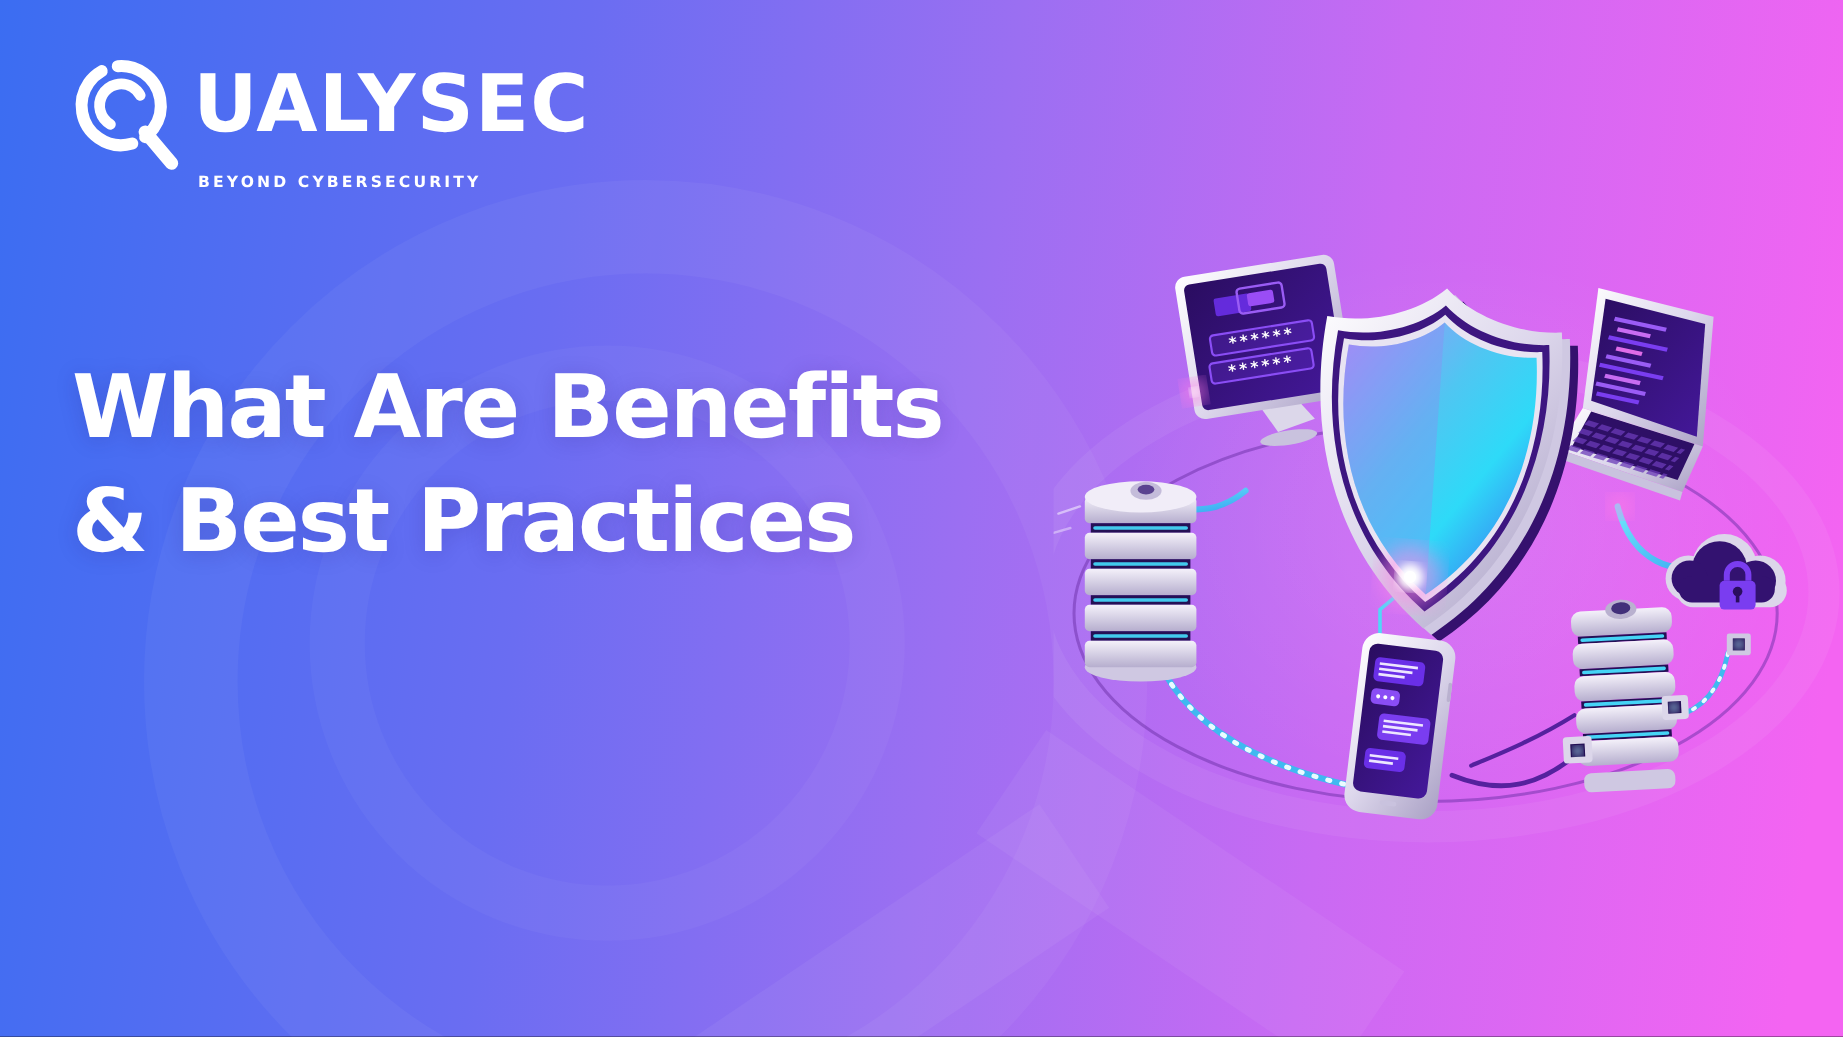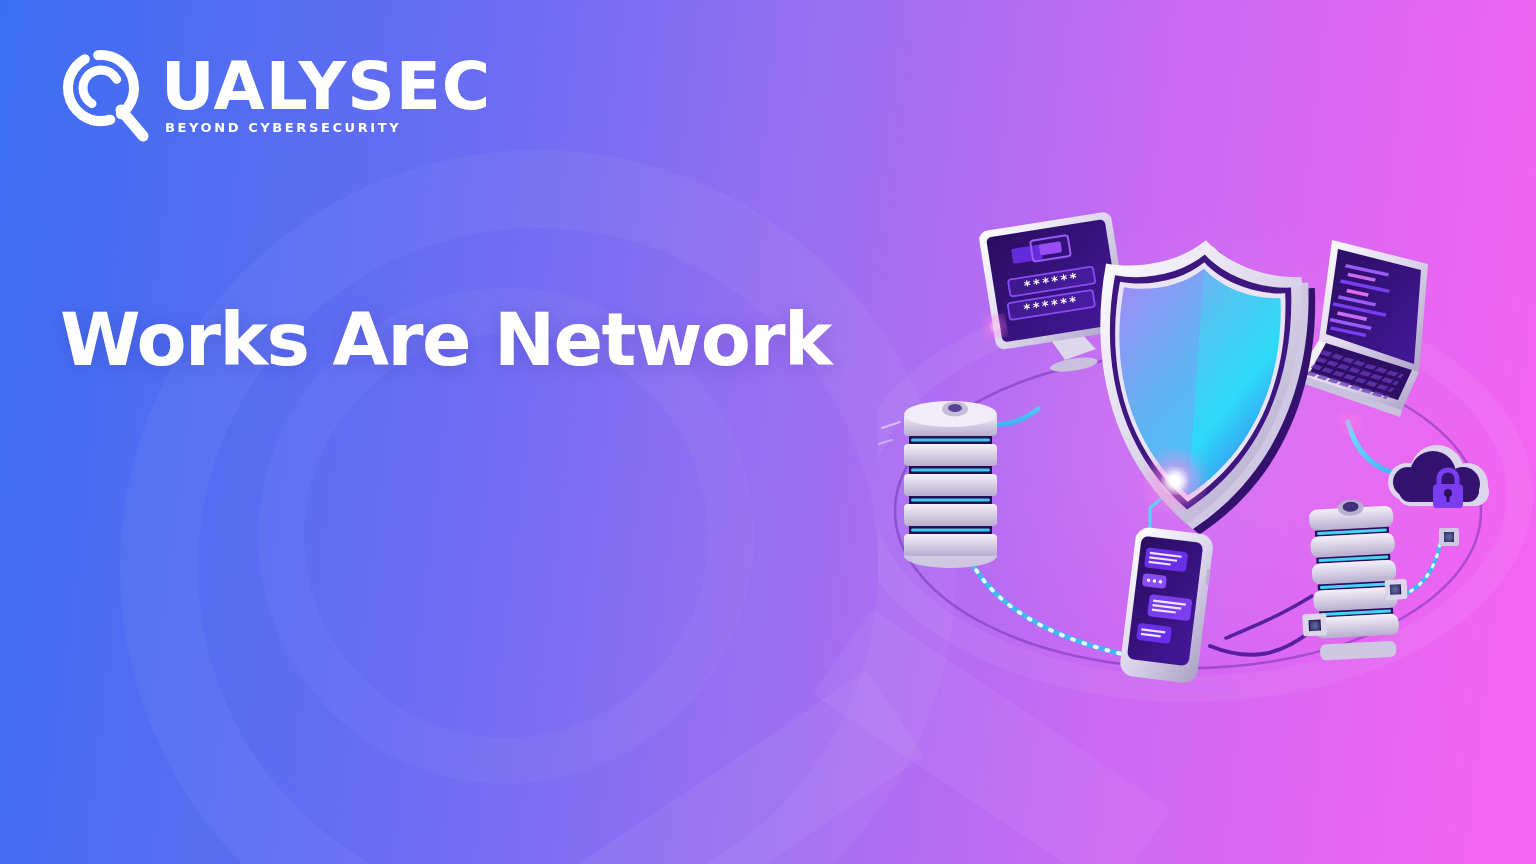--- a/index.html
+++ b/index.html
@@ -13,21 +13,21 @@
   .wm-ring{left:120px;top:150px;width:680px;height:680px;border:78px solid rgba(255,255,255,0.045);border-radius:50%;}
   .wm-ring-inner{left:258px;top:288px;width:404px;height:404px;border:46px solid rgba(255,255,255,0.035);border-radius:50%;}
   .wm-band-l{left:566px;top:762px;width:360px;height:104px;background:rgba(255,255,255,0.05);transform:rotate(-34deg);}
   .wm-band-r{left:812px;top:700px;width:360px;height:104px;background:rgba(255,255,255,0.05);transform:rotate(34deg);}
   .halo{left:820px;top:120px;width:780px;height:640px;background:radial-gradient(closest-side,rgba(255,255,255,0.09),rgba(255,255,255,0) 72%);}
   
   .logo{position:absolute;left:57px;top:46px;display:flex;align-items:flex-start;color:#fff;}
   .logo-q{width:96px;height:96px;flex:0 0 auto;}
   .logo-text{margin-left:8px;display:flex;flex-direction:column;}
   .logo-wordmark{font-size:66px;font-weight:bold;letter-spacing:1px;line-height:1;margin-top:8px;}
-  .logo-tagline{font-size:13px;font-weight:bold;letter-spacing:2.6px;margin-top:0;margin-left:4px;white-space:nowrap;}
+  .logo-tagline{font-size:13px;font-weight:bold;letter-spacing:2.6px;margin-top:25px;margin-left:4px;white-space:nowrap;}
   
   .heading{
     position:absolute;left:60px;top:292px;width:900px;color:#FFFFFF;
     font-size:73px;font-weight:bold;letter-spacing:-1.5px;line-height:95px;
     text-shadow:0 3px 18px rgba(40,20,120,0.18);
   }
   
   .illus{position:absolute;left:878px;top:176px;width:660px;height:560px;}
 </style>
 </head>
@@ -49,21 +49,22 @@
         <path d="M64 64 L86 90" stroke-width="11"></path>
       </g>
     </svg>
     <div class="logo-text">
       <span class="logo-wordmark">UALYSEC</span>
       <span class="logo-tagline">BEYOND CYBERSECURITY</span>
     </div>
   </div>
 
   <div class="heading">
-    <div>Works Are Network</div>
+    <div>What Are Benefits</div>
+    <div>&amp; Best Practices</div>
   </div>
 
   <svg class="illus" viewBox="0 0 660 560">
     <defs>
       <linearGradient id="gMetalV" x1="0" y1="0" x2="0" y2="1">
         <stop offset="0" stop-color="#F4F1FA"></stop>
           <stop offset="1" stop-color="#B6AECE"></stop>
       </linearGradient>
       <linearGradient id="gRim" x1="0" y1="0" x2="1" y2="1">
         <stop offset="0" stop-color="#FFFFFF"></stop>

